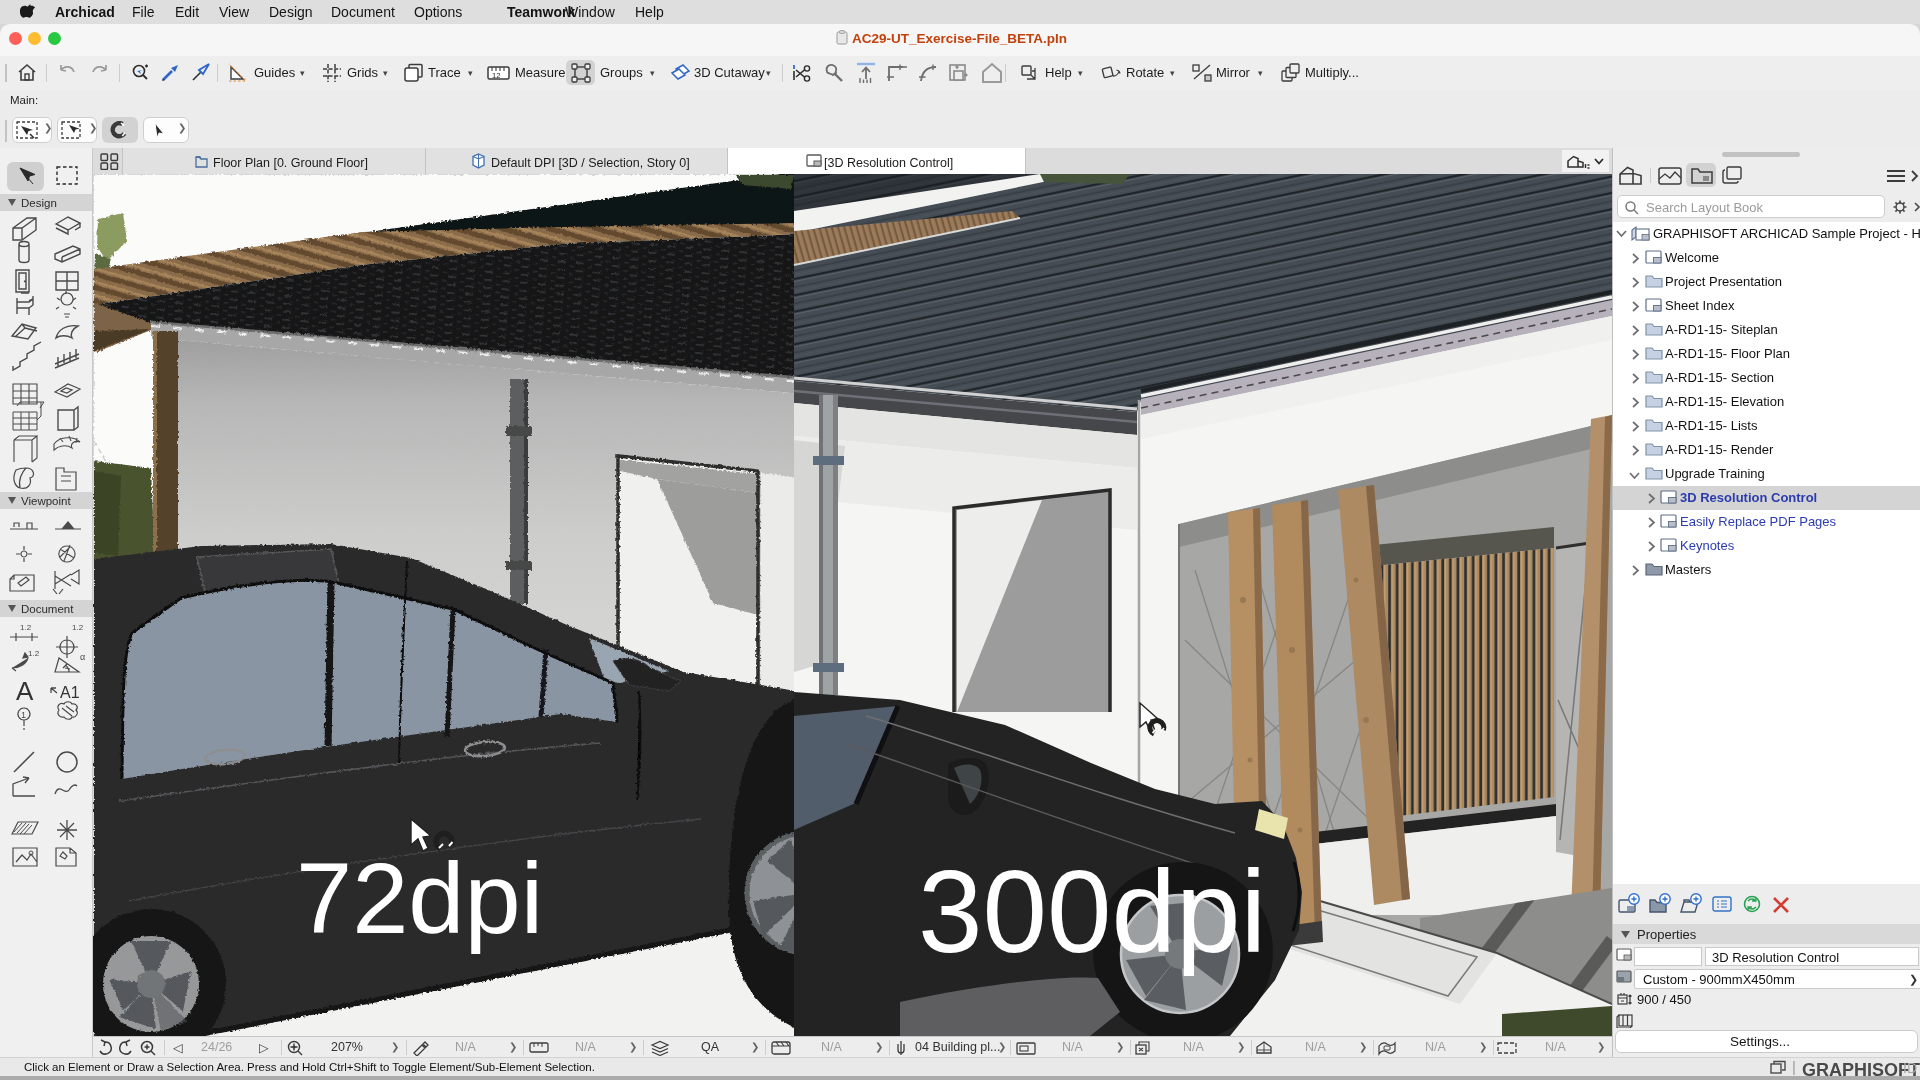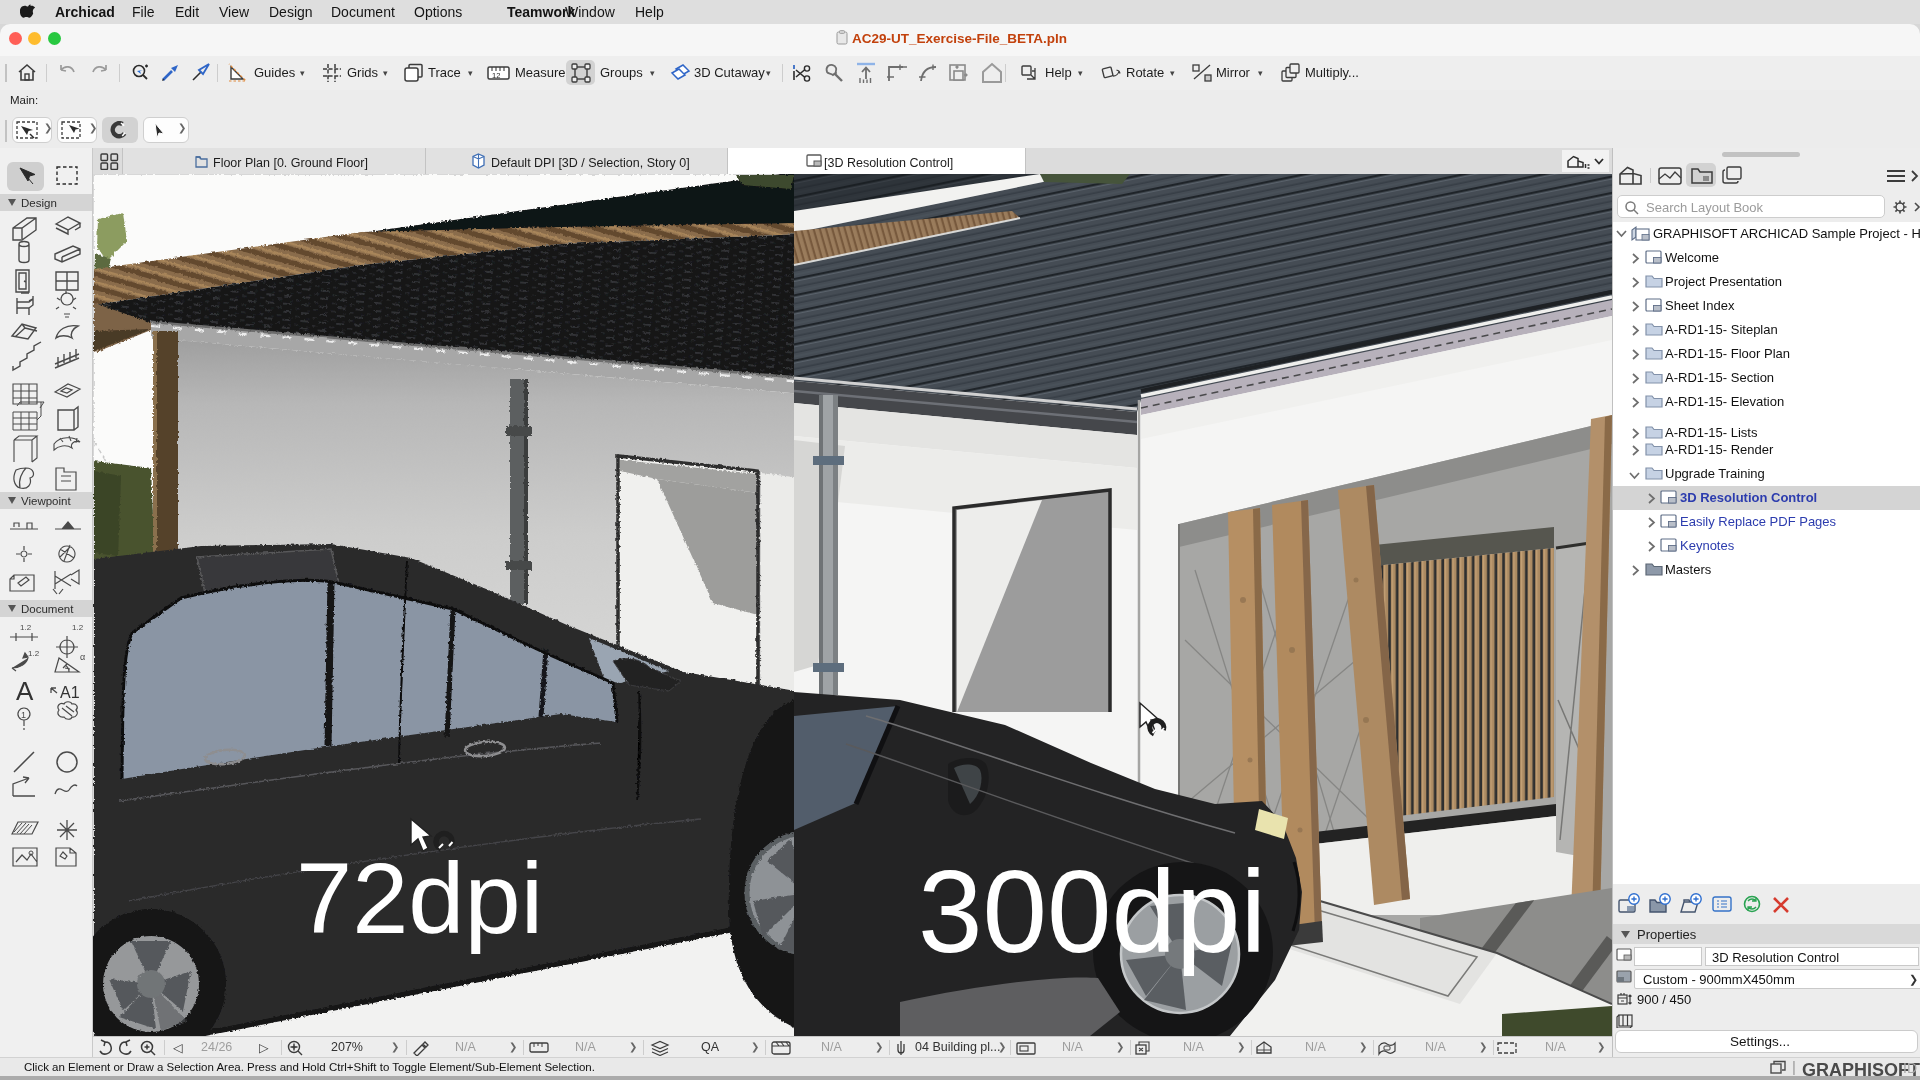--- a/index.html
+++ b/index.html
@@ -856,21 +856,21 @@
       </div>
     <div class="trow" style="top:168px;">
         <svg class="abs" style="left:19px;top:7px" width="8" height="11">
           <use href="#chr"></use>
         </svg>
         <svg class="abs" style="left:32px;top:3px" width="18" height="15">
           <use href="#fold"></use>
         </svg>
         <span class="lbl" style="left:52px;">A-RD1-15- Elevation</span>
       </div>
-    <div class="trow" style="top:192px;margin-top:7px;">
+    <div class="trow" style="top:192px;">
         <svg class="abs" style="left:19px;top:7px" width="8" height="11">
           <use href="#chr"></use>
         </svg>
         <svg class="abs" style="left:32px;top:3px" width="18" height="15">
           <use href="#fold"></use>
         </svg>
         <span class="lbl" style="left:52px;">A-RD1-15- Lists</span>
       </div>
     <div class="trow" style="top:216px;">
         <svg class="abs" style="left:19px;top:7px" width="8" height="11">

